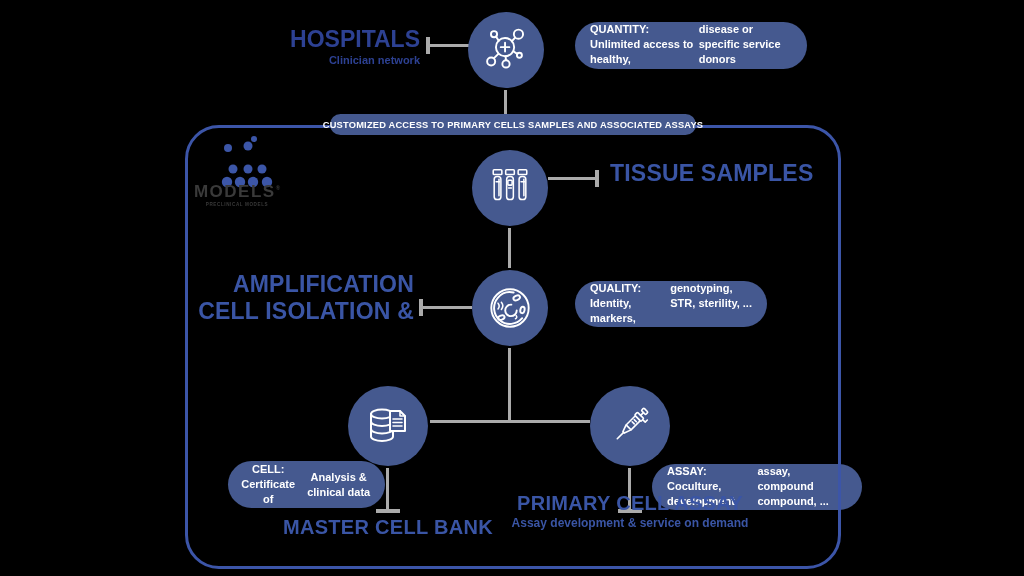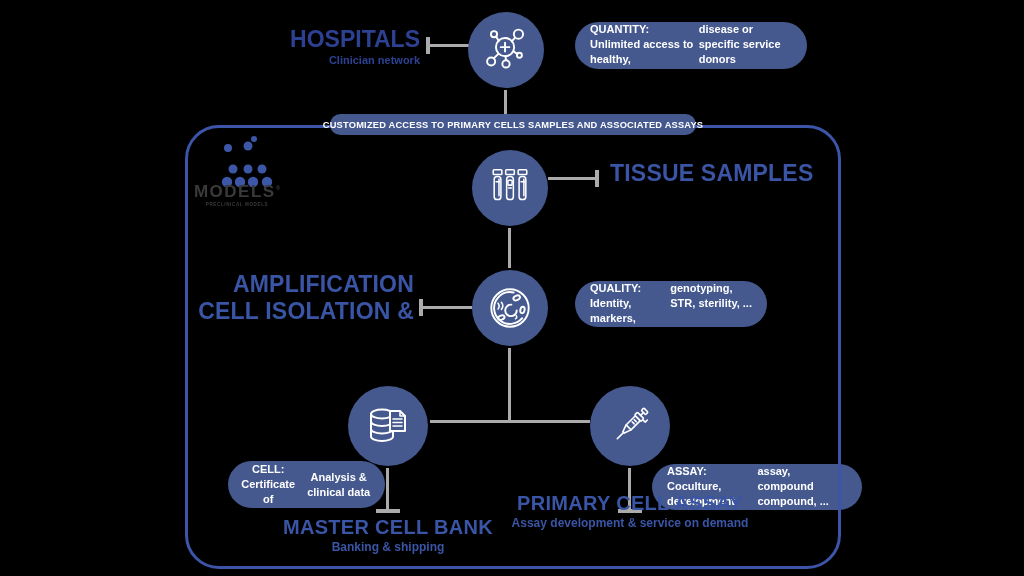--- a/index.html
+++ b/index.html
@@ -192,20 +192,19 @@
     <span>assay, compound compound, ...</span>
   </div>
 
   <div class="vline" style="left:386px;top:460px;height:41px;"></div>
   <div class="hcap" style="left:376px;top:501px;"></div>
   <div class="vline" style="left:628px;top:460px;height:41px;"></div>
   <div class="hcap" style="left:618px;top:501px;"></div>
 
   <div class="tblock alignc" style="left:246px;top:508px;width:284px;">
     <div class="big22">MASTER CELL BANK</div>
-    <div class="sub">Banking &amp; shipping</div>
   </div>
   <div class="tblock alignc" style="left:487px;top:484px;width:286px;">
     <div class="big22">PRIMARY CELL ASSAY</div>
     <div class="sub">Assay development &amp; service on demand</div>
   </div>
 
 </div>
 
 </body></html>

